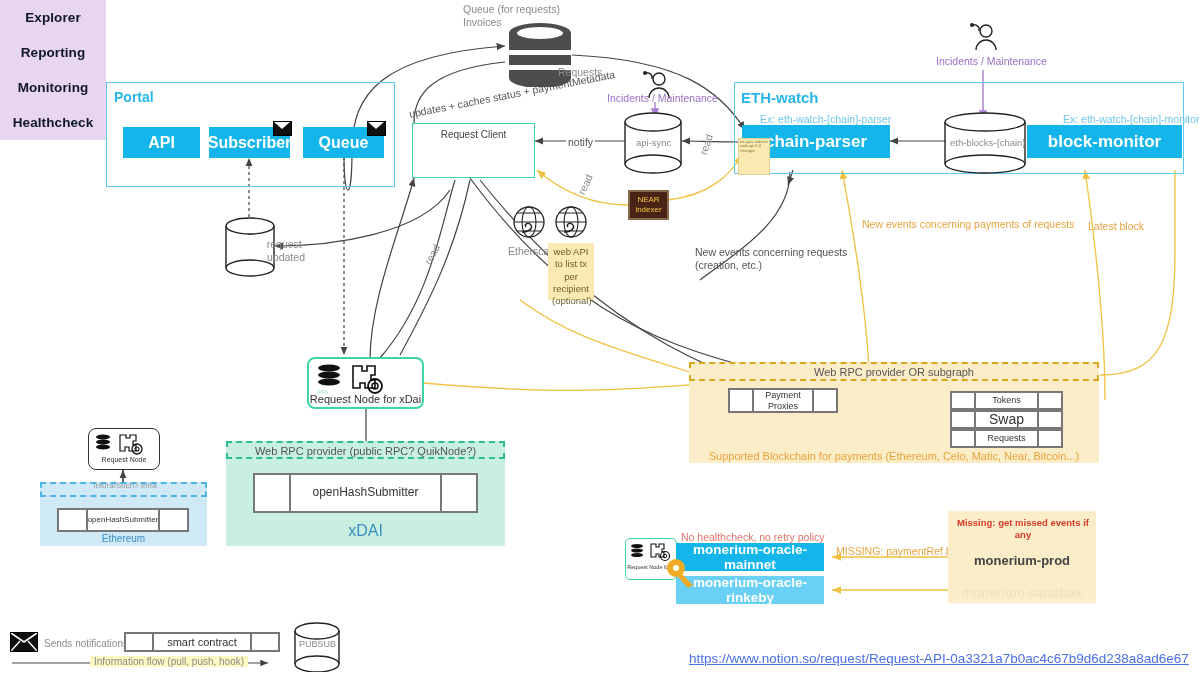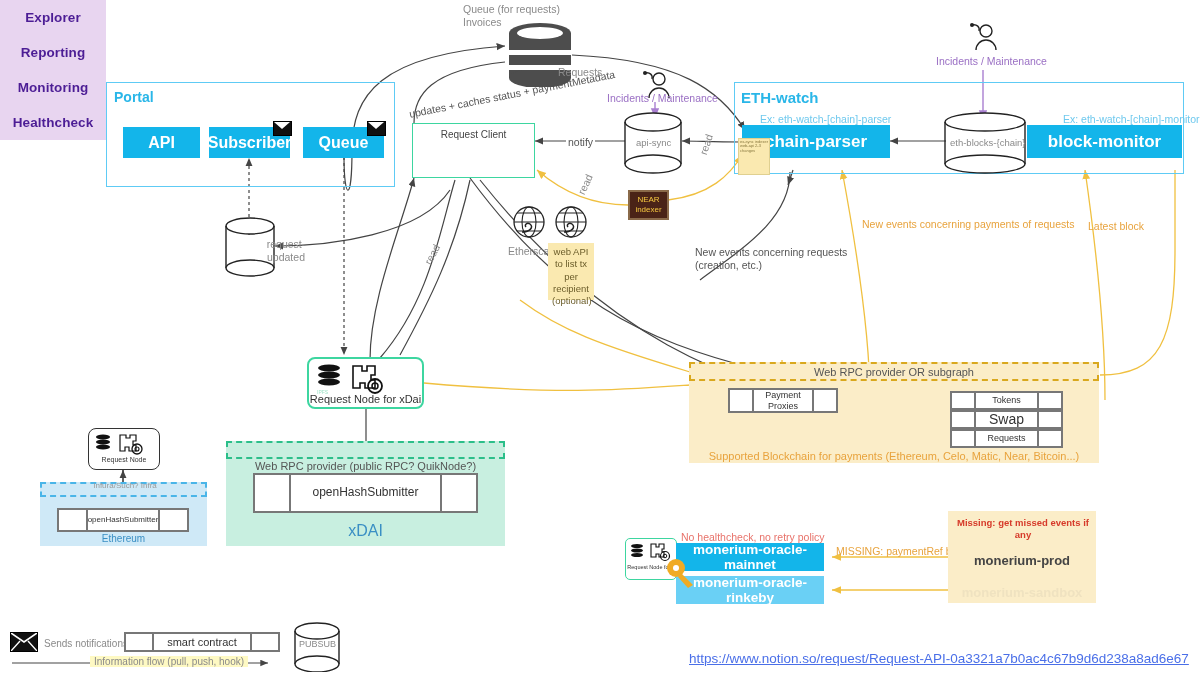--- a/index.html
+++ b/index.html
@@ -2,21 +2,21 @@
 <html><head>
 <meta charset="utf-8">
 <style>
   html,body{margin:0;padding:0;background:#ffffff;}
   body{width:1201px;height:674px;position:relative;overflow:hidden;
        font-family:"Liberation Sans",sans-serif;color:#333;}
   .abs{position:absolute;}
   
   #sidebar{left:0;top:0;width:106px;height:140px;background:#e8d5f0;
            display:flex;flex-direction:column;justify-content:space-around;align-items:center;}
-  #sidebar div{font-size:13.5px;font-weight:bold;color:#4c1d95;letter-spacing:.1px;}
+  #sidebar div{font-size:13.5px;font-weight:bold;color:#0f172a;letter-spacing:.1px;}
   
   .group{border:1px solid #5ecbf5;background:transparent;}
   .group-title{position:absolute;font-size:14px;font-weight:bold;color:#29b6e8;}
   
   .svc{background:#13b5ea;color:#fff;display:flex;align-items:center;justify-content:center;
        font-weight:bold;text-align:center;}
   .svc.sm{font-size:13.5px;}
   .svc.md{font-size:16px;}
   .svc.lg{font-size:17px;}
   
@@ -300,21 +300,21 @@
     <ellipse cx="9" cy="15" rx="7" ry="2.5" fill="#111"></ellipse>
     <path d="M26,3 L32,3 L32,6 L36,6 L36,3 L42,3 L42,9 L39,9 L39,13 L42,13 L42,19 L35,19 L35,15 L31,15 L31,19 L26,19 Z" fill="none" stroke="#111" stroke-width="1.2"></path>
     <circle cx="43" cy="17" r="5" fill="none" stroke="#111" stroke-width="1.3"></circle>
     <circle cx="43" cy="17" r="2" fill="none" stroke="#111" stroke-width="1.1"></circle>
   </svg>
   <div style="position:absolute;left:0;top:27px;width:100%;text-align:center;font-size:7px;color:#333;">Request Node</div>
 </div>
 
 <div class="abs" style="left:226px;top:444px;width:279px;height:102px;background:#c8efe0;"></div>
 <div class="dashed" style="left:226px;top:441px;width:279px;height:18px;border-color:#2bbf8a;background:#c8efe0;"></div>
-<div class="lbl" style="left:232px;top:445px;width:267px;text-align:center;font-size:11px;color:#555;margin-top:15px;">Web RPC provider (public RPC? QuikNode?)</div>
+<div class="lbl" style="left:232px;top:445px;width:267px;text-align:center;font-size:11px;color:#555;">Web RPC provider (public RPC? QuikNode?)</div>
 <div class="contract" style="left:253px;top:473px;width:225px;height:40px;">
   <div class="cap"></div>
   <div class="body">openHashSubmitter</div>
   <div class="capr"></div>
 </div>
 <div class="lbl" style="left:226px;top:521px;width:279px;text-align:center;font-size:16px;color:#3a8fc4;">xDAI</div>
 
 <div class="abs" style="left:689px;top:364px;width:410px;height:99px;background:#fbedc8;"></div>
 <div class="dashed" style="left:689px;top:362px;width:410px;height:19px;border-color:#d9a81e;background:#fbedc8;"></div>
 <div class="lbl" style="left:695px;top:366px;width:398px;text-align:center;font-size:11px;color:#555;">Web RPC provider OR subgraph</div>

